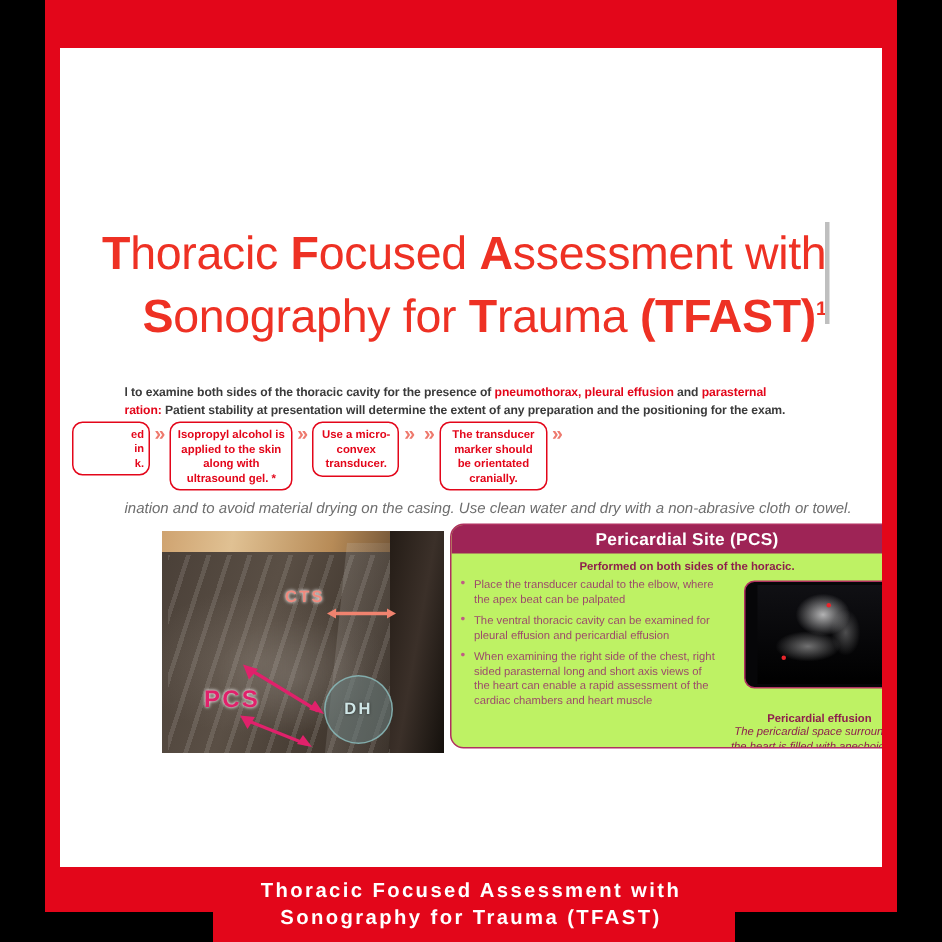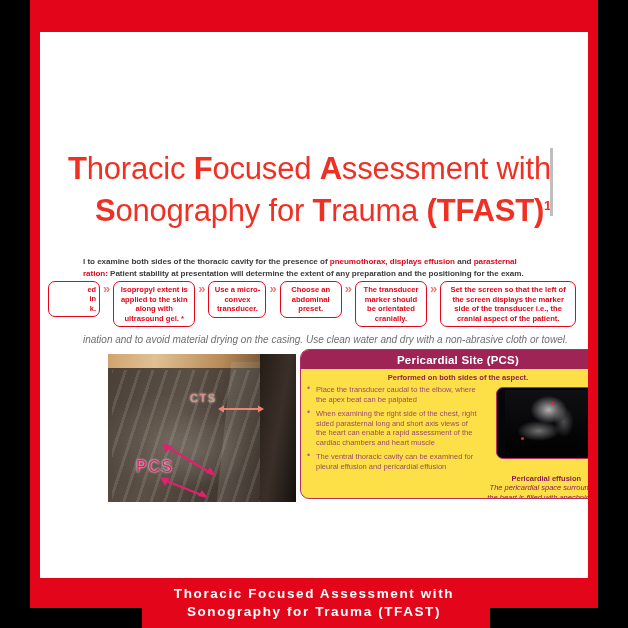--- a/index.html
+++ b/index.html
@@ -119,39 +119,39 @@
   .photo .leg{
     position:absolute;right:30px;top:8px;width:42px;height:140px;
     background:linear-gradient(95deg, rgba(190,185,180,.22), rgba(120,110,100,.10));
     transform:skewX(-6deg);
   }
   .photo .fur{
     position:absolute;right:0;top:0;width:36px;height:148px;
     background:linear-gradient(100deg,#241c16 0%,#3b3029 50%,#14100c 100%);
   }
   .lab{
-    position:absolute;font-weight:normal;letter-spacing:1.5px;
+    position:absolute;font-weight:bold;letter-spacing:1.5px;
     text-shadow:0 0 2px rgba(255,255,255,.85),0 0 3px rgba(255,255,255,.6);
   }
   .lab-cts{left:82px;top:38px;color:#F08A7E;font-size:11px;}
   .lab-pcs{left:28px;top:104px;color:#E0216B;font-size:16px;}
   .dh-circle{
     position:absolute;left:108px;top:96px;width:44px;height:44px;border-radius:50%;
     background:rgba(105,125,125,.55);border:1px solid rgba(140,190,190,.8);
     display:flex;align-items:center;justify-content:center;
   }
   .lab-dh{color:#CFE6E6;font-size:11px;font-weight:bold;letter-spacing:1.5px;
     text-shadow:0 0 2px rgba(0,0,0,.6);}
   .arrow-cts{position:absolute;left:110px;top:50px;width:46px;height:10px;}
   .arrow-pcs{position:absolute;left:52px;top:86px;width:58px;height:60px;}
 
   
   .pcs-panel{
     position:absolute;left:260px;top:317px;width:316px;height:150px;
-    border:1.3px solid #B03060;border-radius:9px;background:#fde047;
+    border:1.3px solid #B03060;border-radius:9px;background:#bef264;
     overflow:hidden;box-sizing:border-box;
   }
   .pcs-head{
     height:19px;background:#9E2456;color:#fff;
     display:flex;align-items:center;justify-content:center;
     font-size:11.5px;font-weight:bold;letter-spacing:.2px;
   }
   .pcs-sub{
     text-align:center;color:#8E1F4D;font-weight:bold;font-size:7.6px;
     padding:4px 0 3px;
@@ -201,51 +201,45 @@
       <div class="title">
         <span class="cap">T</span><span>horacic </span><span class="cap">F</span><span>ocused </span><span class="cap">A</span><span>ssessment with</span>
       </div>
       <div class="title title-l2">
         <span class="cap">S</span><span>onography for </span><span class="cap">T</span><span>rauma </span><span class="tfast">(TFAST)</span><span class="sup">1</span>
       </div>
     </div>
 
     <div class="intro">
       <div>
-        <span>l to examine both sides of the thoracic cavity for the presence of </span><span class="hl">pneumothorax, displays effusion</span><span> and </span><span class="hl">parasternal</span>
+        <span>l to examine both sides of the thoracic cavity for the presence of </span><span class="hl">pneumothorax, pleural effusion</span><span> and </span><span class="hl">parasternal</span>
       </div>
       <div>
         <span class="lbl">ration:</span><span> Patient stability at presentation will determine the extent of any preparation and the positioning for the exam.</span>
       </div>
     </div>
 
     <div class="steps">
       <div class="step clip">
         <span style="font-size:7.4px;line-height:9.4px;">ed<br>in<br>k.</span>
       </div>
       <div class="chev">»</div>
       <div class="step s2">
-        <span>Isopropyl extent is applied to the skin along with ultrasound gel. *</span>
+        <span>Isopropyl alcohol is applied to the skin along with ultrasound gel. *</span>
       </div>
       <div class="chev">»</div>
       <div class="step s3">
         <span>Use a micro-convex transducer.</span>
       </div>
       <div class="chev">»</div>
-      <div class="step s4">
-        <span>Choose an abdominal preset.</span>
-      </div>
       <div class="chev">»</div>
       <div class="step s5">
         <span>The transducer marker should be orientated cranially.</span>
       </div>
       <div class="chev">»</div>
-      <div class="step s6">
-        <span>Set the screen so that the left of the screen displays the marker side of the transducer i.e., the cranial aspect of the patient.</span>
-      </div>
     </div>
 
     <div class="footnote">ination and to avoid material drying on the casing. Use clean water and dry with a non-abrasive cloth or towel.</div>
 
     <div class="photo">
       <div class="sky2"></div>
       <div class="body"></div>
       <div class="xray"></div>
       <div class="leg"></div>
       <div class="fur"></div>
@@ -260,31 +254,34 @@
         <line x1="6" y1="6" x2="52" y2="34" stroke="#E0216B" stroke-width="2.2"></line>
         <polygon points="2,3 12,6 6,13" fill="#E0216B"></polygon>
         <polygon points="56,36 46,33 50,27" fill="#E0216B"></polygon>
         <line x1="4" y1="40" x2="44" y2="56" stroke="#E0216B" stroke-width="2.2"></line>
         <polygon points="0,37 10,38 5,46" fill="#E0216B"></polygon>
         <polygon points="48,58 38,56 42,50" fill="#E0216B"></polygon>
       </svg>
 
       <div class="lab lab-cts">CTS</div>
       <div class="lab lab-pcs">PCS</div>
+      <div class="dh-circle">
+        <span class="lab-dh">DH</span>
+      </div>
     </div>
 
     <div class="pcs-panel">
       <div class="pcs-head">Pericardial Site (PCS)</div>
-      <div class="pcs-sub">Performed on both sides of the aspect.</div>
+      <div class="pcs-sub">Performed on both sides of the horacic.</div>
       <div class="pcs-body">
         <div class="pcs-left">
           <ul class="bullets">
             <li>Place the transducer caudal to the elbow, where the apex beat can be palpated</li>
+            <li>The ventral thoracic cavity can be examined for pleural effusion and pericardial effusion</li>
             <li>When examining the right side of the chest, right sided parasternal long and short axis views of the heart can enable a rapid assessment of the cardiac chambers and heart muscle</li>
-            <li>The ventral thoracic cavity can be examined for pleural effusion and pericardial effusion</li>
           </ul>
         </div>
         <div class="pcs-right">
           <div class="us-img">
             <div class="us-fan"></div>
             <div class="us-dot" style="left:54px;top:14px;"></div>
             <div class="us-dot" style="left:24px;top:49px;"></div>
           </div>
           <div class="us-cap">
             <span class="b">Pericardial effusion</span><br>

